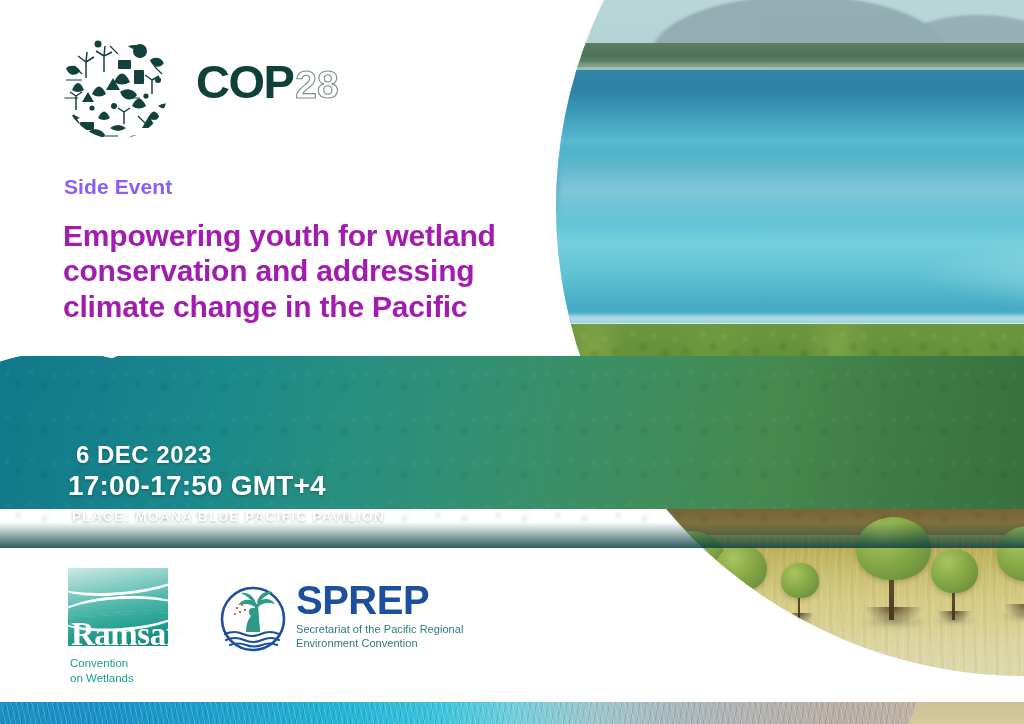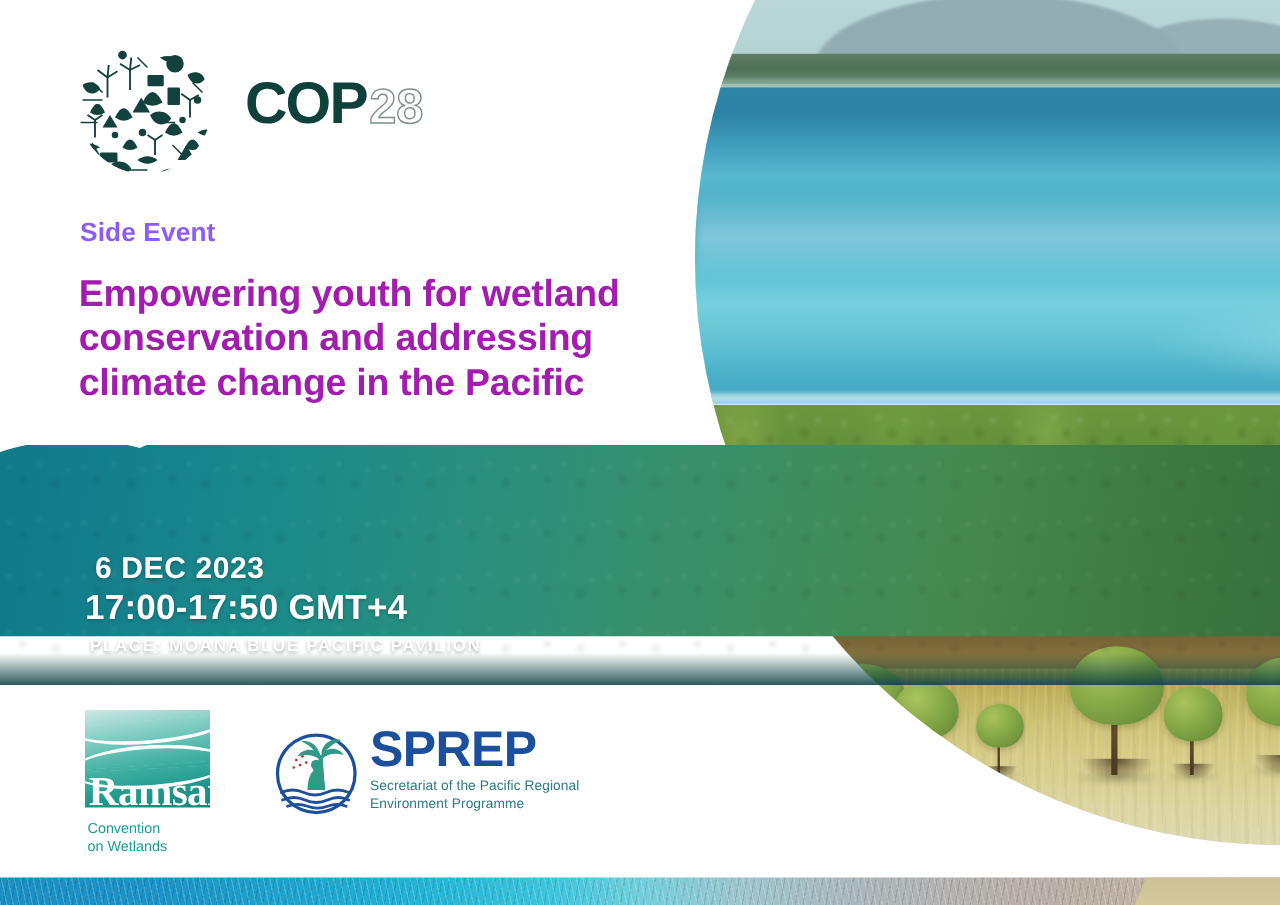--- a/index.html
+++ b/index.html
@@ -478,21 +478,21 @@
             <path d="M9 52 q9-4 18 0 q9 4 18 0 q9-4 18 0"></path>
             <path d="M10 58 q9-4 18 0 q9 4 18 0 q9-4 17 0"></path>
             <path d="M14 63 q8-3 16 0 q8 3 16 0 q8-3 15 0"></path>
           </g>
         </svg>
       </div>
       <div class="sprep-text">
         <div class="sprep-word">SPREP</div>
         <div class="sprep-tag">
           <div>Secretariat of the Pacific Regional</div>
-          <div>Environment Programme</div>
+          <div>Environment Convention</div>
         </div>
       </div>
     </div>
   </div>
 
   <div class="bottom-strip">
     <div class="tex"></div>
     <div class="sandwedge"></div>
   </div>
 

